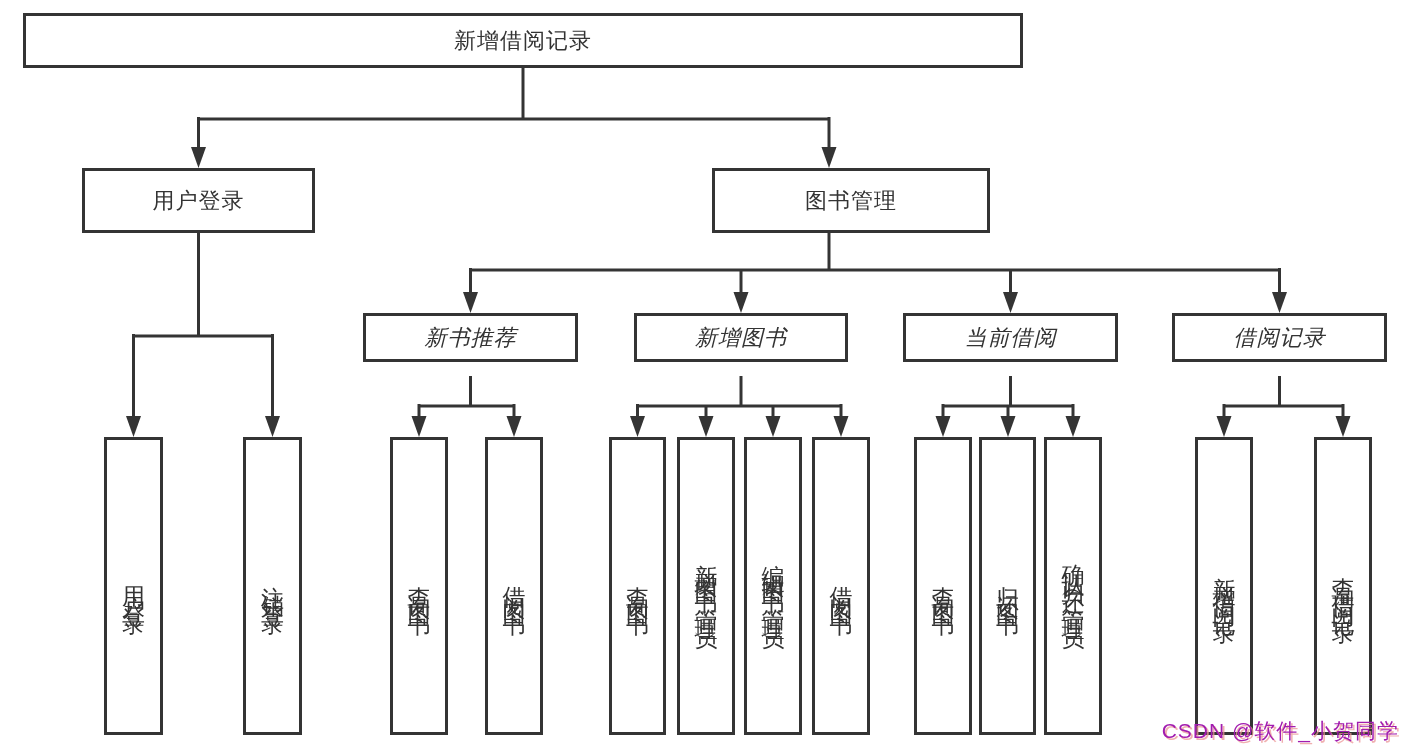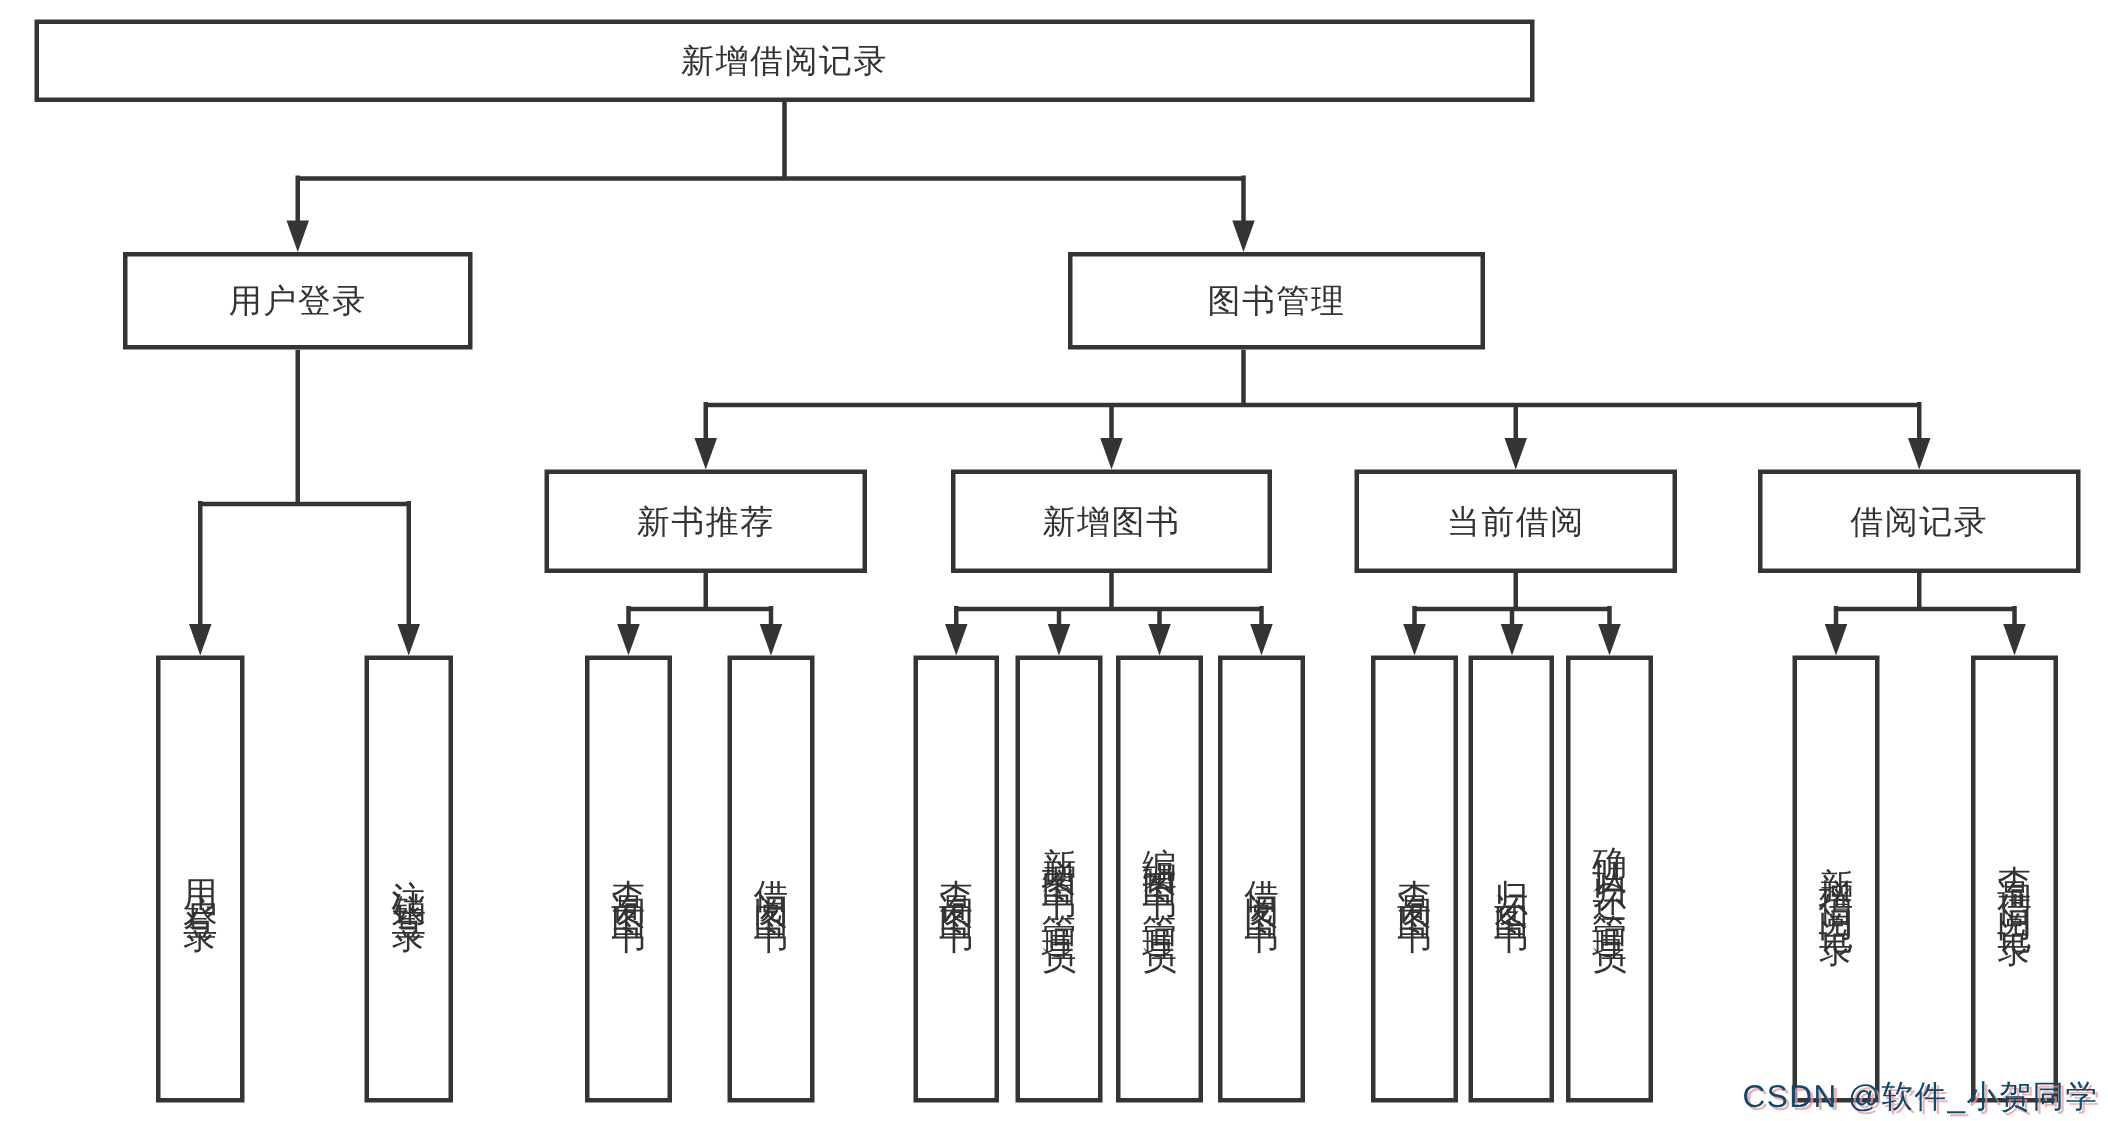--- a/index.html
+++ b/index.html
@@ -40,21 +40,21 @@
     text-orientation: mixed;
     letter-spacing: 9px;
     line-height: 1;
   }
   
   .n-root  { left: 23px;  top: 13px;  width: 1000px; height: 55px; }
   
   .n-login { left: 82px;  top: 168px; width: 233px; height: 65px; }
   .n-mgmt  { left: 712px; top: 168px; width: 278px; height: 65px; }
   
-  .n-l3    { top: 313px; height: 69px; }
+  .n-l3    { top: 313px; height: 49px; font-style: italic; }
   .n-newbook { left: 363px;  width: 215px; }
   .n-borrow  { left: 634px;  width: 214px; }
   .n-current { left: 903px;  width: 215px; }
   .n-records { left: 1172px; width: 215px; }
   
   .lf { top: 437px; height: 298px; }
   .lf1  { left: 104px;  width: 59px; }
   .lf2  { left: 243px;  width: 59px; }
   .lf3  { left: 390px;  width: 58px; }
   .lf4  { left: 485px;  width: 58px; }
@@ -65,21 +65,21 @@
   .lf9  { left: 914px;  width: 58px; }
   .lf10 { left: 979px;  width: 57px; }
   .lf11 { left: 1044px; width: 58px; }
   .lf12 { left: 1195px; width: 58px; }
   .lf13 { left: 1314px; width: 58px; }
   .watermark {
     position: absolute;
     right: 6px;
     bottom: 2px;
     font-size: 21px;
-    color: #0c4a6e;
+    color: #a21caf;
     text-shadow: 2px 2px 0 rgba(235, 150, 150, 0.75);
     letter-spacing: 1px;
     z-index: 3;
     white-space: nowrap;
   }
 </style>
 </head>
 <body>
 
 <div class="canvas">

